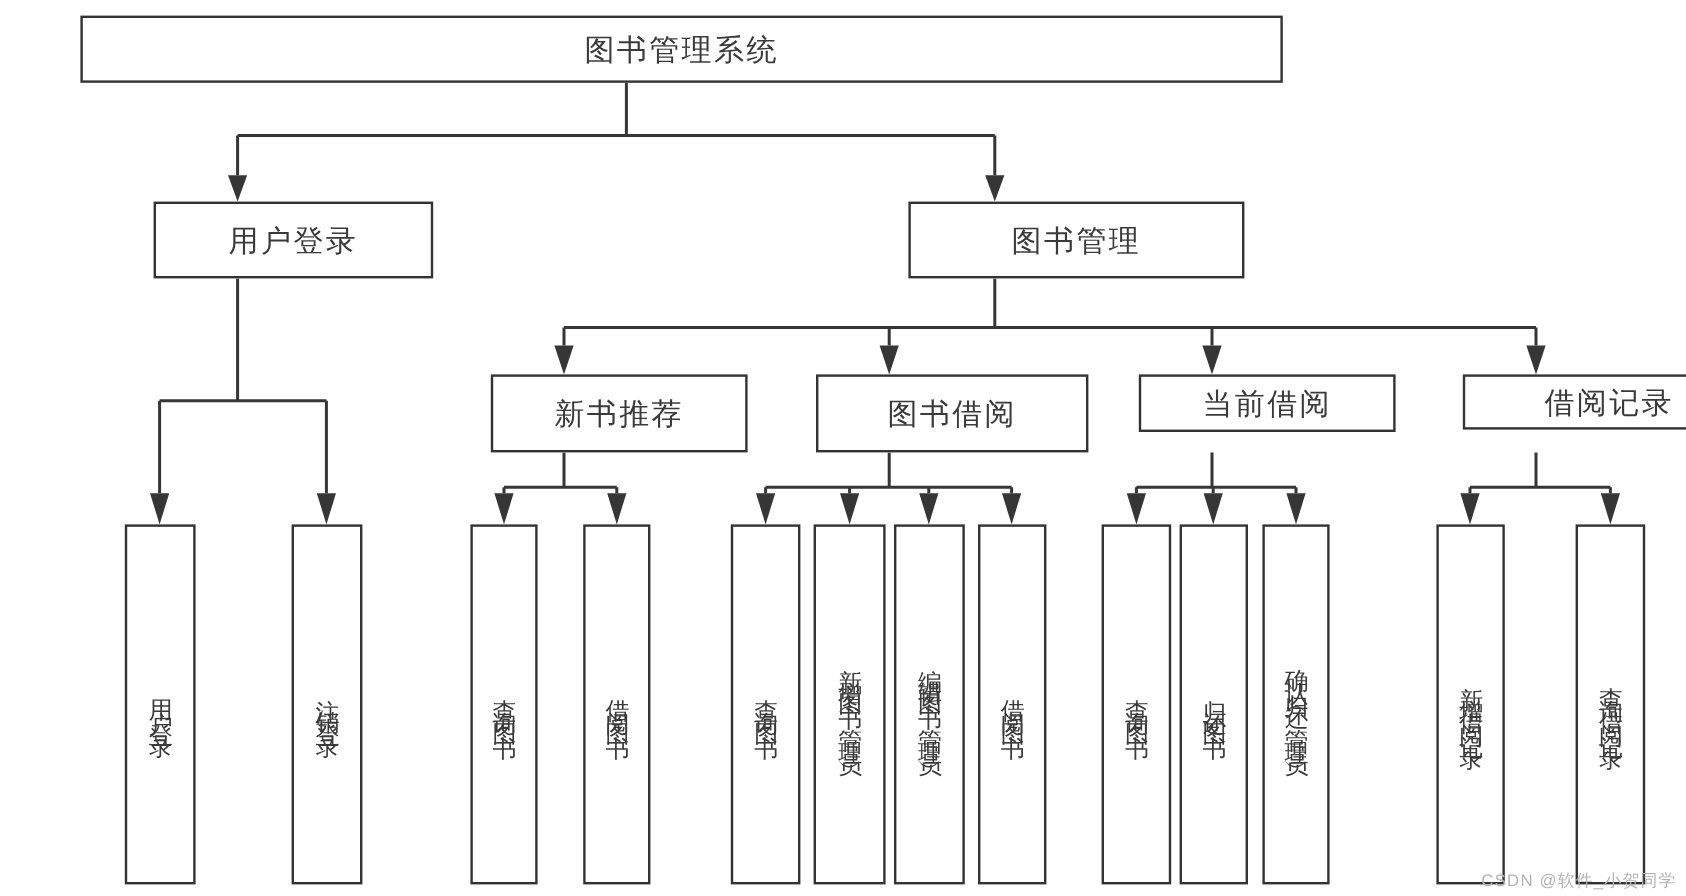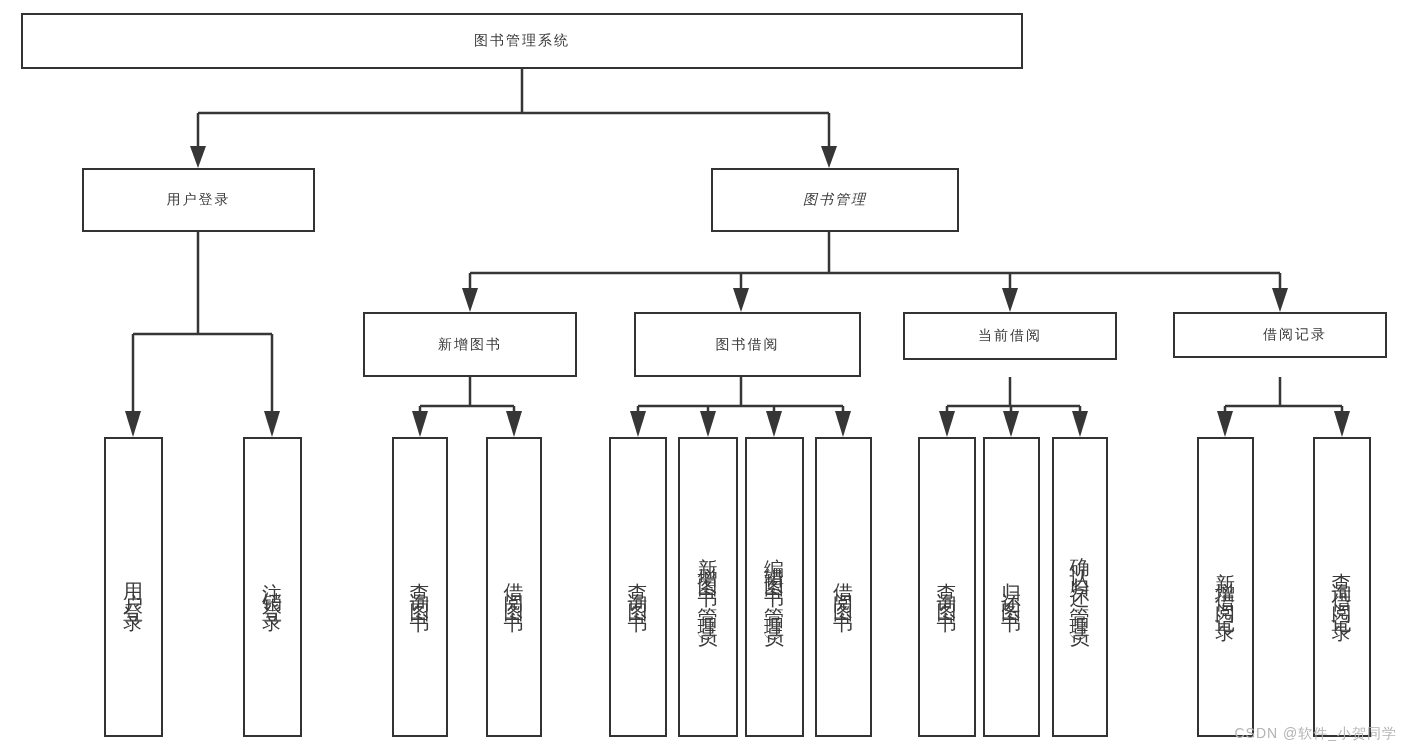--- a/index.html
+++ b/index.html
@@ -25,22 +25,23 @@
     position: absolute;
     box-sizing: border-box;
     border: 2px solid #333333;
     background: #ffffff;
     display: flex;
     align-items: center;
     justify-content: center;
     color: #3a3a3a;
   }
   .node.h {
-    font-size: 14px;
+    font-size: 25px;
     letter-spacing: 2px;
+    margin-left: 46px;
   }
   .node.leaf .vtext {
     writing-mode: vertical-rl;
     text-orientation: mixed;
     font-size: 20px;
     letter-spacing: 10px;
     line-height: 1;
     color: #3a3a3a;
   }
   .watermark {
@@ -95,26 +96,26 @@
     <polygon points="1334,411 1350,411 1342,437" fill="#363636" stroke="none"></polygon>
   </svg>
 
   <div class="node h" style="left:21px; top:13px; width:1002px; height:56px;">
     <span>图书管理系统</span>
   </div>
 
   <div class="node h" style="left:82px; top:168px; width:233px; height:64px;">
     <span>用户登录</span>
   </div>
-  <div class="node h" style="left:711px; top:168px; width:248px; height:64px;font-style:italic;">
+  <div class="node h" style="left:711px; top:168px; width:280px; height:64px;">
     <span>图书管理</span>
   </div>
 
   <div class="node h" style="left:363px; top:312px; width:214px; height:65px;">
-    <span>新增图书</span>
+    <span>新书推荐</span>
   </div>
   <div class="node h" style="left:634px; top:312px; width:227px; height:65px;">
     <span>图书借阅</span>
   </div>
   <div class="node h" style="left:903px; top:312px; width:214px; height:48px;">
     <span>当前借阅</span>
   </div>
   <div class="node h" style="left:1173px; top:312px; width:214px; height:46px;padding-left:30px;">
     <span>借阅记录</span>
   </div>

